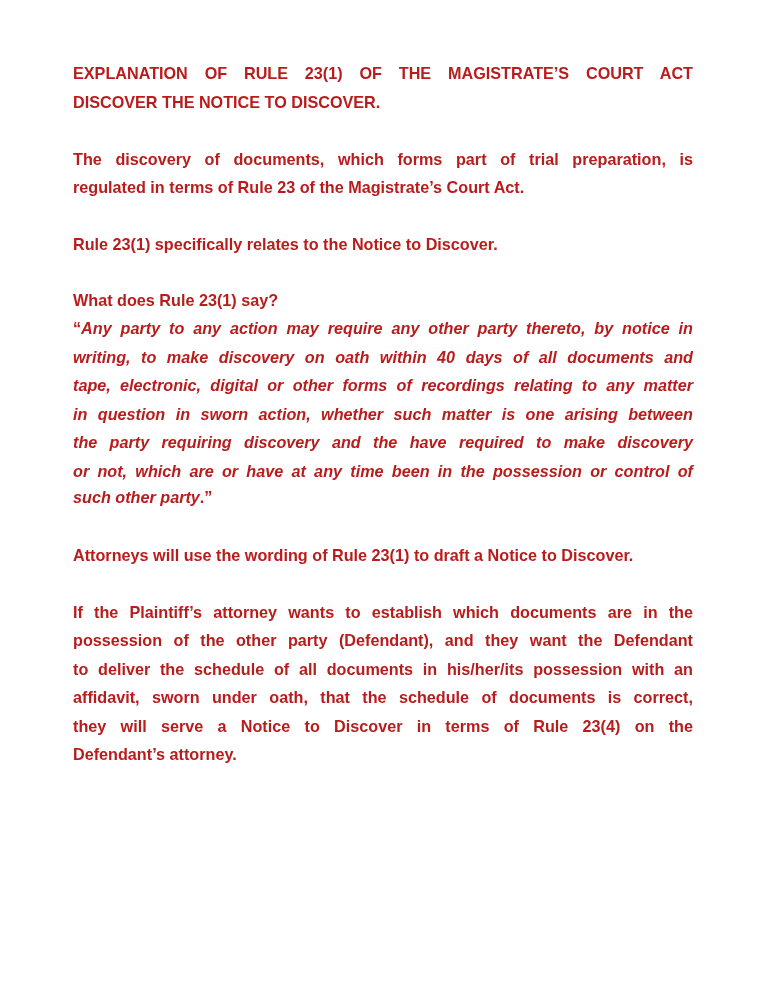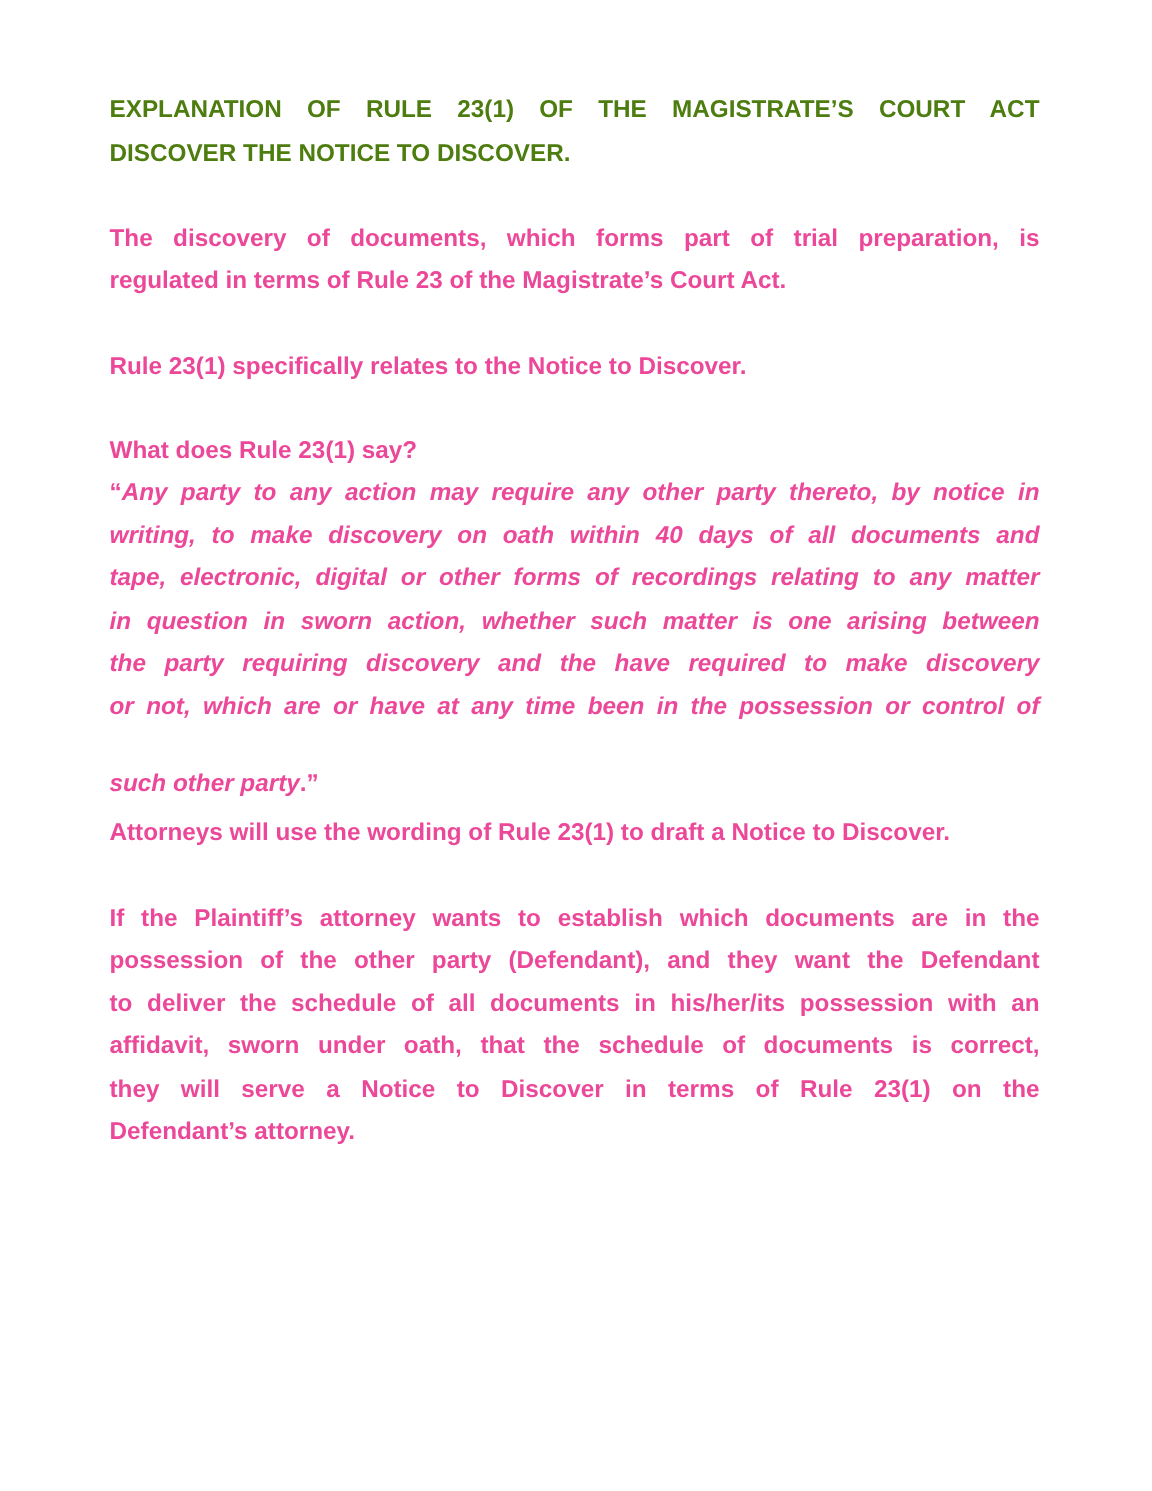--- a/index.html
+++ b/index.html
@@ -1,25 +1,25 @@
 <!DOCTYPE html>
 <html><head>
 <meta charset="utf-8">
 <style>
   html, body { margin: 0; padding: 0; background: #ffffff; }
   body { width: 768px; height: 994px; position: relative; overflow: hidden; }
   .page { position: absolute; left: 73px; top: 0; width: 620px; }
   .ln {
     position: absolute; left: 0; width: 620px; height: 28px;
     font-family: "Liberation Sans", sans-serif; font-weight: bold;
-    font-size: 16.2px; line-height: 28px; color: #ec4899;
+    font-size: 16.2px; line-height: 28px; color: #b91c1c;
     white-space: nowrap;
   }
   .j { text-align: justify; text-align-last: justify; }
-  .red { color: #4d7c0f; }
+  .red { color: #b91c1c; }
   .it { font-style: italic; }
 </style>
 </head>
 <body>
 
 <div class="page">
 
   <div>
     <div class="ln j red" style="top:59px">EXPLANATION OF RULE 23(1) OF THE MAGISTRATE’S COURT ACT</div>
     <div class="ln red" style="top:88px">DISCOVER THE NOTICE TO DISCOVER.</div>
@@ -33,27 +33,27 @@
   <div class="ln" style="top:230px">Rule 23(1) specifically relates to the Notice to Discover.</div>
 
   <div>
     <div class="ln" style="top:286px">What does Rule 23(1) say?</div>
     <div class="ln j" style="top:314px"><span>“</span><span class="it">Any party to any action may require any other party thereto, by notice in</span></div>
     <div class="ln j it" style="top:343px">writing, to make discovery on oath within 40 days of all documents and</div>
     <div class="ln j it" style="top:371px">tape, electronic, digital or other forms of recordings relating to any matter</div>
     <div class="ln j it" style="top:400px">in question in sworn action, whether such matter is one arising between</div>
     <div class="ln j it" style="top:428px">the party requiring discovery and the have required to make discovery</div>
     <div class="ln j it" style="top:457px">or not, which are or have at any time been in the possession or control of</div>
-    <div class="ln" style="top:508px"><span class="it">such other party</span><span>.”</span></div>
+    <div class="ln" style="top:483px"><span class="it">such other party</span><span>.”</span></div>
   </div>
 
   <div class="ln" style="top:541px">Attorneys will use the wording of Rule 23(1) to draft a Notice to Discover.</div>
 
   <div>
     <div class="ln j" style="top:598px">If the Plaintiff’s attorney wants to establish which documents are in the</div>
     <div class="ln j" style="top:626px">possession of the other party (Defendant), and they want the Defendant</div>
     <div class="ln j" style="top:655px">to deliver the schedule of all documents in his/her/its possession with an</div>
     <div class="ln j" style="top:683px">affidavit, sworn under oath, that the schedule of documents is correct,</div>
-    <div class="ln j" style="top:712px">they will serve a Notice to Discover in terms of Rule 23(1) on the</div>
+    <div class="ln j" style="top:712px">they will serve a Notice to Discover in terms of Rule 23(4) on the</div>
     <div class="ln" style="top:740px">Defendant’s attorney.</div>
   </div>
 
 </div>
 
 </body></html>

